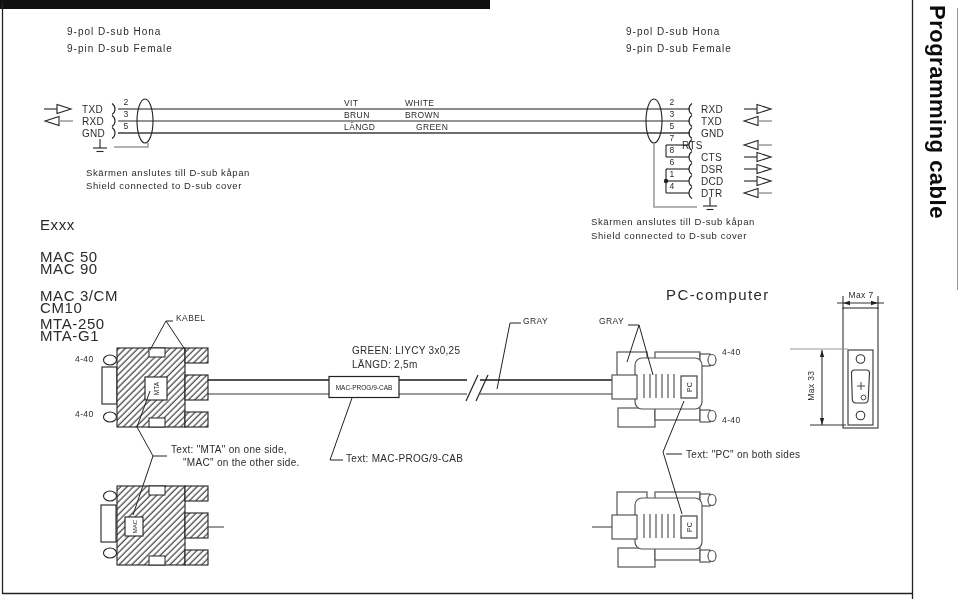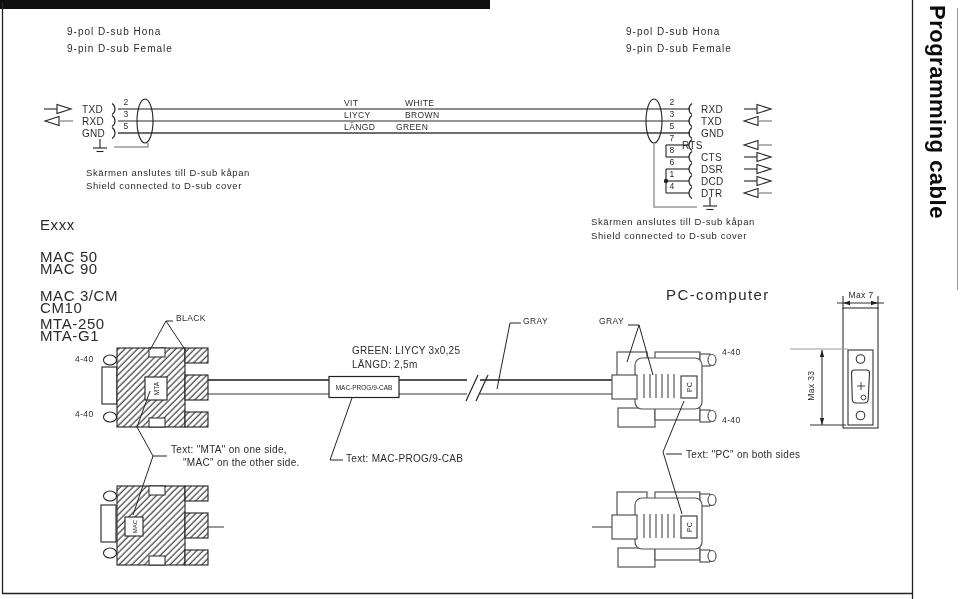--- a/index.html
+++ b/index.html
@@ -249,24 +249,24 @@
     </g>
   </svg>
 
   <div class="t t12" style="left:67px;top:26px">9-pol D-sub Hona</div>
   <div class="t t12" style="left:67px;top:43px">9-pin D-sub Female</div>
   <div class="t t12" style="left:626px;top:26px">9-pol D-sub Hona</div>
   <div class="t t12" style="left:626px;top:43px">9-pin D-sub Female</div>
 
   <div class="t t8" style="left:344px;top:99px">VIT</div>
   <div class="t t8" style="left:405px;top:99px">WHITE</div>
-  <div class="t t8" style="left:344px;top:111px">LIYCY</div>
+  <div class="t t8" style="left:344px;top:111px">BRUN</div>
   <div class="t t8" style="left:405px;top:111px">BROWN</div>
   <div class="t t8" style="left:344px;top:123px">LÄNGD</div>
-  <div class="t t8" style="left:396px;top:123px">GREEN</div>
+  <div class="t t8" style="left:416px;top:123px">GREEN</div>
 
   <div class="t t9" style="left:82px;top:104px">TXD</div>
   <div class="t t9" style="left:82px;top:116px">RXD</div>
   <div class="t t9" style="left:82px;top:128px">GND</div>
   <div class="t t8 pn" style="left:118px;top:98px">2</div>
   <div class="t t8 pn" style="left:118px;top:110px">3</div>
   <div class="t t8 pn" style="left:118px;top:122px">5</div>
 
   <div class="t t8 pn" style="left:664px;top:98px">2</div>
   <div class="t t8 pn" style="left:664px;top:110px">3</div>
@@ -291,21 +291,21 @@
   <div class="t t95" style="left:591px;top:231px">Shield connected to D-sub cover</div>
 
   <div class="t t13" style="left:40px;top:217px">Exxx</div>
   <div class="t t13" style="left:40px;top:249px">MAC 50</div>
   <div class="t t13" style="left:40px;top:261px">MAC 90</div>
   <div class="t t13" style="left:40px;top:288px">MAC 3/CM</div>
   <div class="t t13" style="left:40px;top:300px">CM10</div>
   <div class="t t13" style="left:40px;top:316px">MTA-250</div>
   <div class="t t13" style="left:40px;top:328px">MTA-G1</div>
 
-  <div class="t t8" style="left:176px;top:314px">BLACK</div>
+  <div class="t t8" style="left:176px;top:314px">KABEL</div>
   <div class="t t15" style="left:666px;top:287px">PC-computer</div>
   <div class="t t8" style="left:523px;top:317px">GRAY</div>
   <div class="t t8" style="left:599px;top:317px">GRAY</div>
   <div class="t t9" style="left:352px;top:345px">GREEN: LIYCY 3x0,25</div>
   <div class="t t9" style="left:352px;top:359px">LÄNGD: 2,5m</div>
   <div class="t t9" style="left:346px;top:453px">Text: MAC-PROG/9-CAB</div>
   <div class="t t9" style="left:171px;top:444px">Text: "MTA" on one side,</div>
   <div class="t t9" style="left:183px;top:457px">"MAC" on the other side.</div>
   <div class="t t9" style="left:686px;top:449px">Text: "PC" on both sides</div>
 

